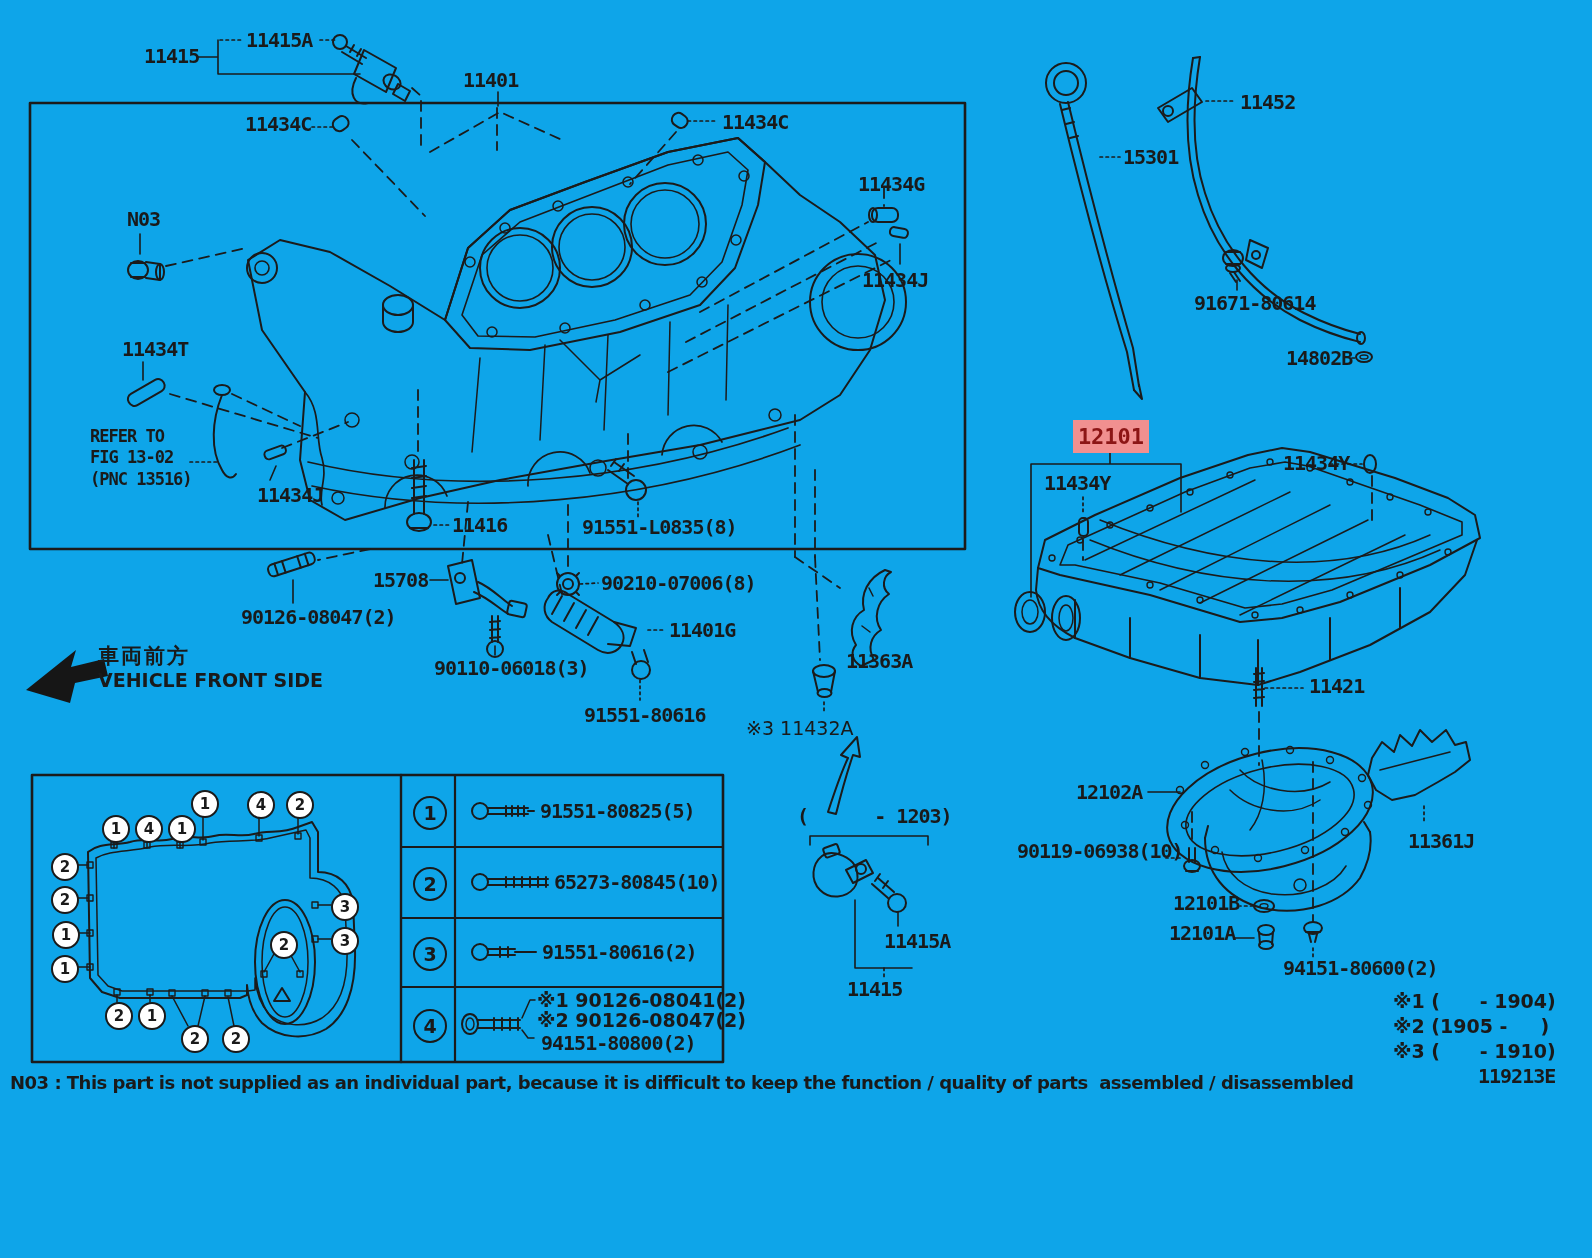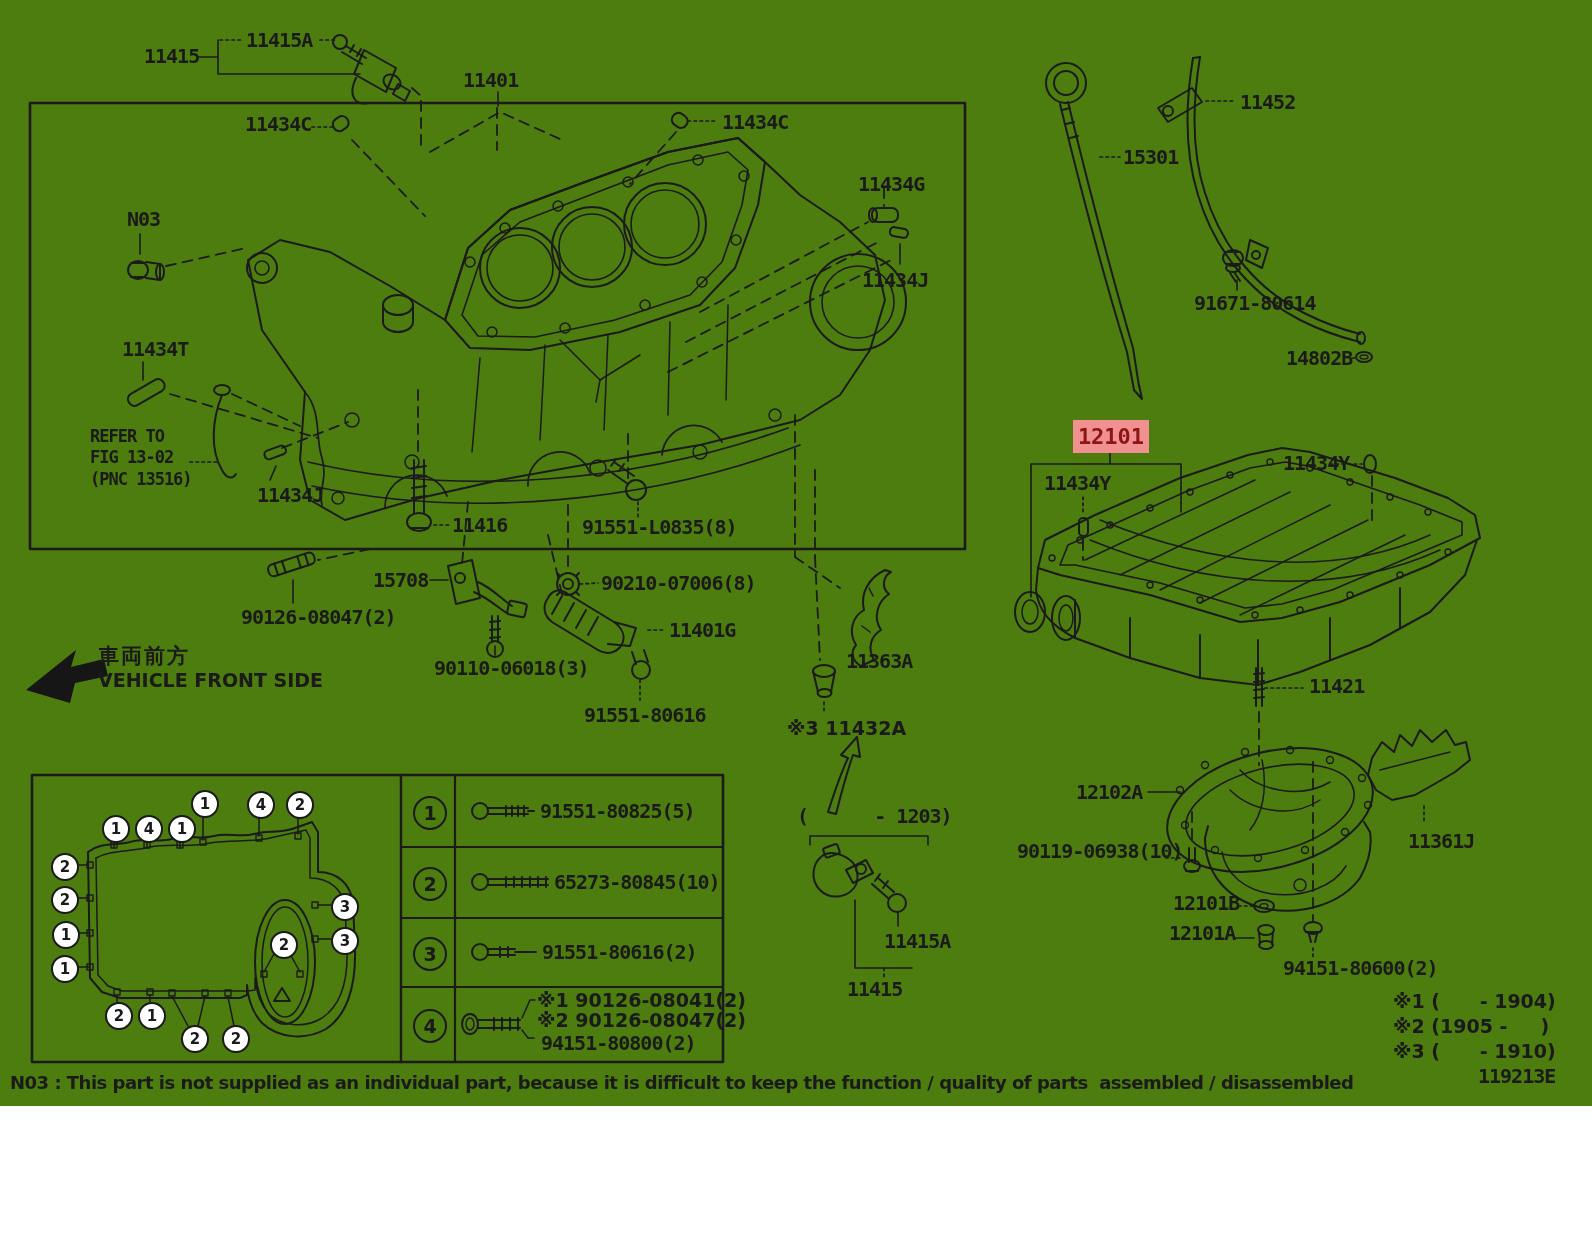--- a/index.html
+++ b/index.html
@@ -1,16 +1,16 @@
 <!DOCTYPE html>
 <html><head>
 <meta charset="utf-8">
 <style>
   html,body{margin:0;padding:0;background:#fff;}
-  #stage{position:relative;width:1592px;height:1106px;background:#4d7c0f;overflow:hidden;
+  #stage{position:relative;width:1592px;height:1258px;background:#0ea5e9;overflow:hidden;
          font-family:"DejaVu Sans Mono",monospace;color:#1a1a1a;}
   svg{position:absolute;left:0;top:0;}
   .pl{position:absolute;font:700 20px "DejaVu Sans Mono",monospace;letter-spacing:-1px;
       color:#1a1a1a;white-space:pre;line-height:1.05;}
   .star{font-family:"DejaVu Sans",sans-serif;font-size:19px;letter-spacing:0;}
   .jp{font-family:"DejaVu Sans",sans-serif;font-size:21px;font-weight:700;letter-spacing:2px;}
   .small{font-size:17px;}
   .refer{line-height:1.25;}
   .hl{position:absolute;left:1073px;top:420px;width:76px;height:33px;display:flex;
       align-items:center;justify-content:center;font:700 22px "DejaVu Sans Mono",monospace;}
@@ -436,21 +436,21 @@
   <div class="pl" style="left:257px;top:485px">11434J</div>
   <div class="pl" style="left:452px;top:515px">11416</div>
   <div class="pl" style="left:582px;top:517px">91551-L0835(8)</div>
   <div class="pl" style="left:241px;top:607px">90126-08047(2)</div>
   <div class="pl" style="left:373px;top:570px">15708</div>
   <div class="pl" style="left:601px;top:573px">90210-07006(8)</div>
   <div class="pl" style="left:669px;top:620px">11401G</div>
   <div class="pl" style="left:434px;top:658px">90110-06018(3)</div>
   <div class="pl" style="left:584px;top:705px">91551-80616</div>
   <div class="pl" style="left:846px;top:651px">11363A</div>
-  <div class="pl star" style="left:787px;top:719px;font-weight:700">※3 11432A</div>
+  <div class="pl star" style="left:746px;top:719px;font-weight:400">※3 11432A</div>
   <div class="pl jp" style="left:98px;top:645px">車両前方</div>
   <div class="pl" style="left:98px;top:671px;font-family:'DejaVu Sans',sans-serif;letter-spacing:0;font-size:19px">VEHICLE FRONT SIDE</div>
 
   <div class="pl" style="left:1240px;top:92px">11452</div>
   <div class="pl" style="left:1123px;top:147px">15301</div>
   <div class="pl" style="left:1194px;top:293px">91671-80614</div>
   <div class="pl" style="left:1286px;top:348px">14802B</div>
 
   <div class="hl" id="hl12101" style="background: rgb(241, 144, 144); color: rgb(140, 21, 21);">12101</div>
   <div class="pl" style="left:1044px;top:473px">11434Y</div>

